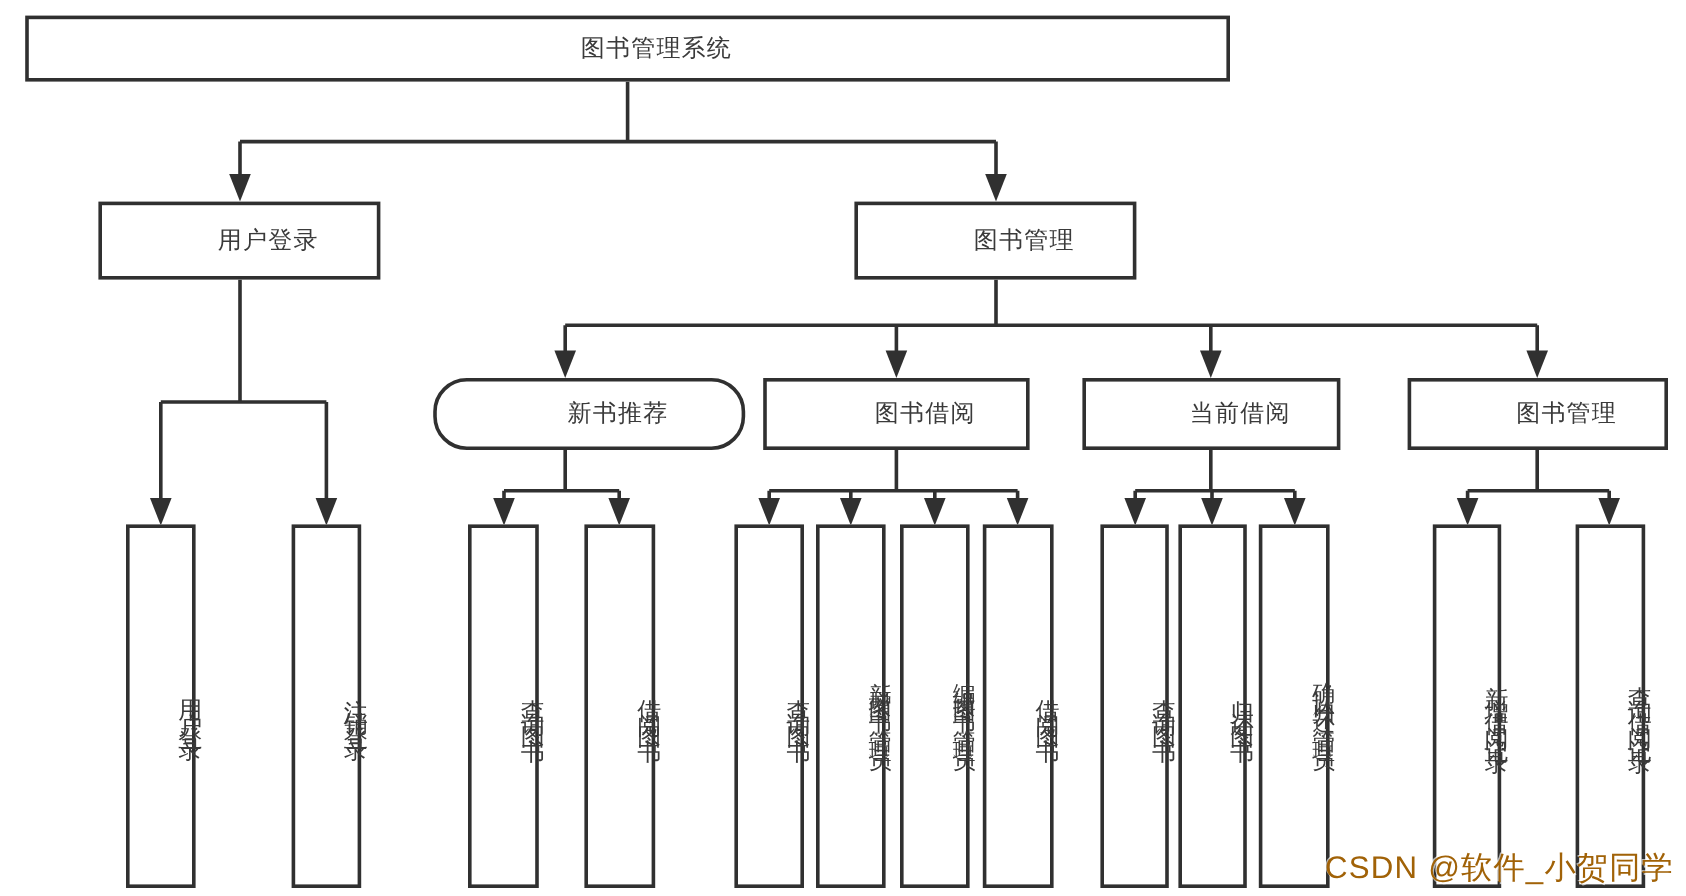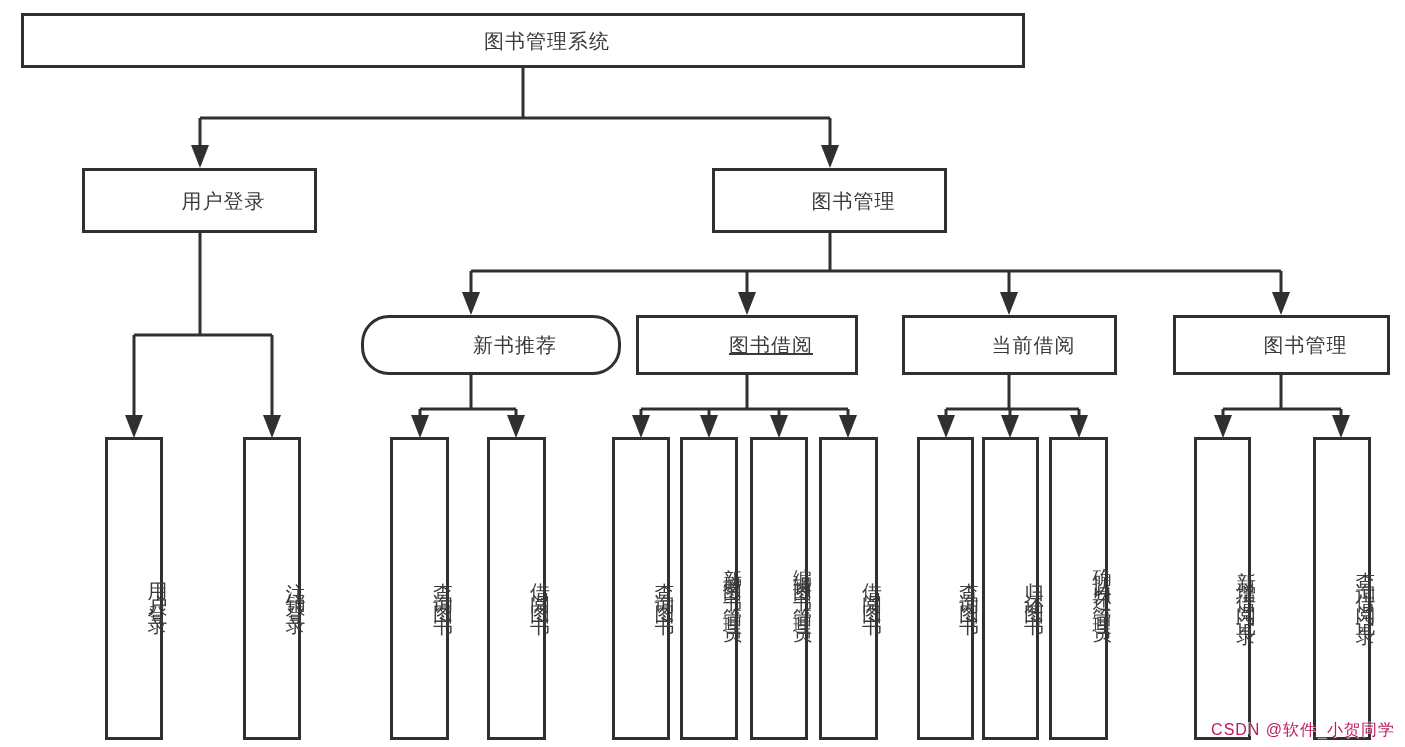--- a/index.html
+++ b/index.html
@@ -31,22 +31,22 @@
     writing-mode: vertical-rl;
     text-orientation: mixed;
     letter-spacing: 11px;
     font-size: 20px;
   }
   .vbox.long { letter-spacing: 8px; font-size: 19px; }
   .watermark {
     position: absolute;
     right: 10px;
     bottom: 6px;
-    font-size: 16px;
-    color: #be185d;
+    font-size: 26px;
+    color: #a16207;
     letter-spacing: 1px;
     text-shadow: 1px 1px 0 rgba(255,255,255,0.65), -1px -1px 0 rgba(255,255,255,0.65);
     white-space: nowrap;
   }
 </style>
 </head>
 <body>
 
 <div id="canvas">
 
@@ -89,21 +89,21 @@
       <path d="M1332 415 L1350 415 L1341 438 Z"></path>
     </g>
   </svg>
 
   <div class="box" style="left:21px; top:13px; width:1004px; height:55px;">图书管理系统</div>
 
   <div class="box" style="left:82px; top:168px; width:235px; height:65px;">用户登录</div>
   <div class="box" style="left:712px; top:168px; width:235px; height:65px;">图书管理</div>
 
   <div class="box" style="left:361px; top:315px; width:260px; height:60px;border-radius:28px;">新书推荐</div>
-  <div class="box" style="left:636px; top:315px; width:222px; height:60px;text-decoration:underline;">图书借阅</div>
+  <div class="box" style="left:636px; top:315px; width:222px; height:60px;">图书借阅</div>
   <div class="box" style="left:902px; top:315px; width:215px; height:60px;font-family:Liberation Serif, serif;">当前借阅</div>
   <div class="box" style="left:1173px; top:315px; width:217px; height:60px;">图书管理</div>
 
   <div class="box vbox" style="left:105px; top:437px; width:58px; height:303px;">用户登录</div>
   <div class="box vbox" style="left:243px; top:437px; width:58px; height:303px;">注销登录</div>
 
   <div class="box vbox" style="left:390px; top:437px; width:59px; height:303px;">查询图书</div>
   <div class="box vbox" style="left:487px; top:437px; width:59px; height:303px;">借阅图书</div>
 
   <div class="box vbox" style="left:612px; top:437px; width:58px; height:303px;">查询图书</div>

